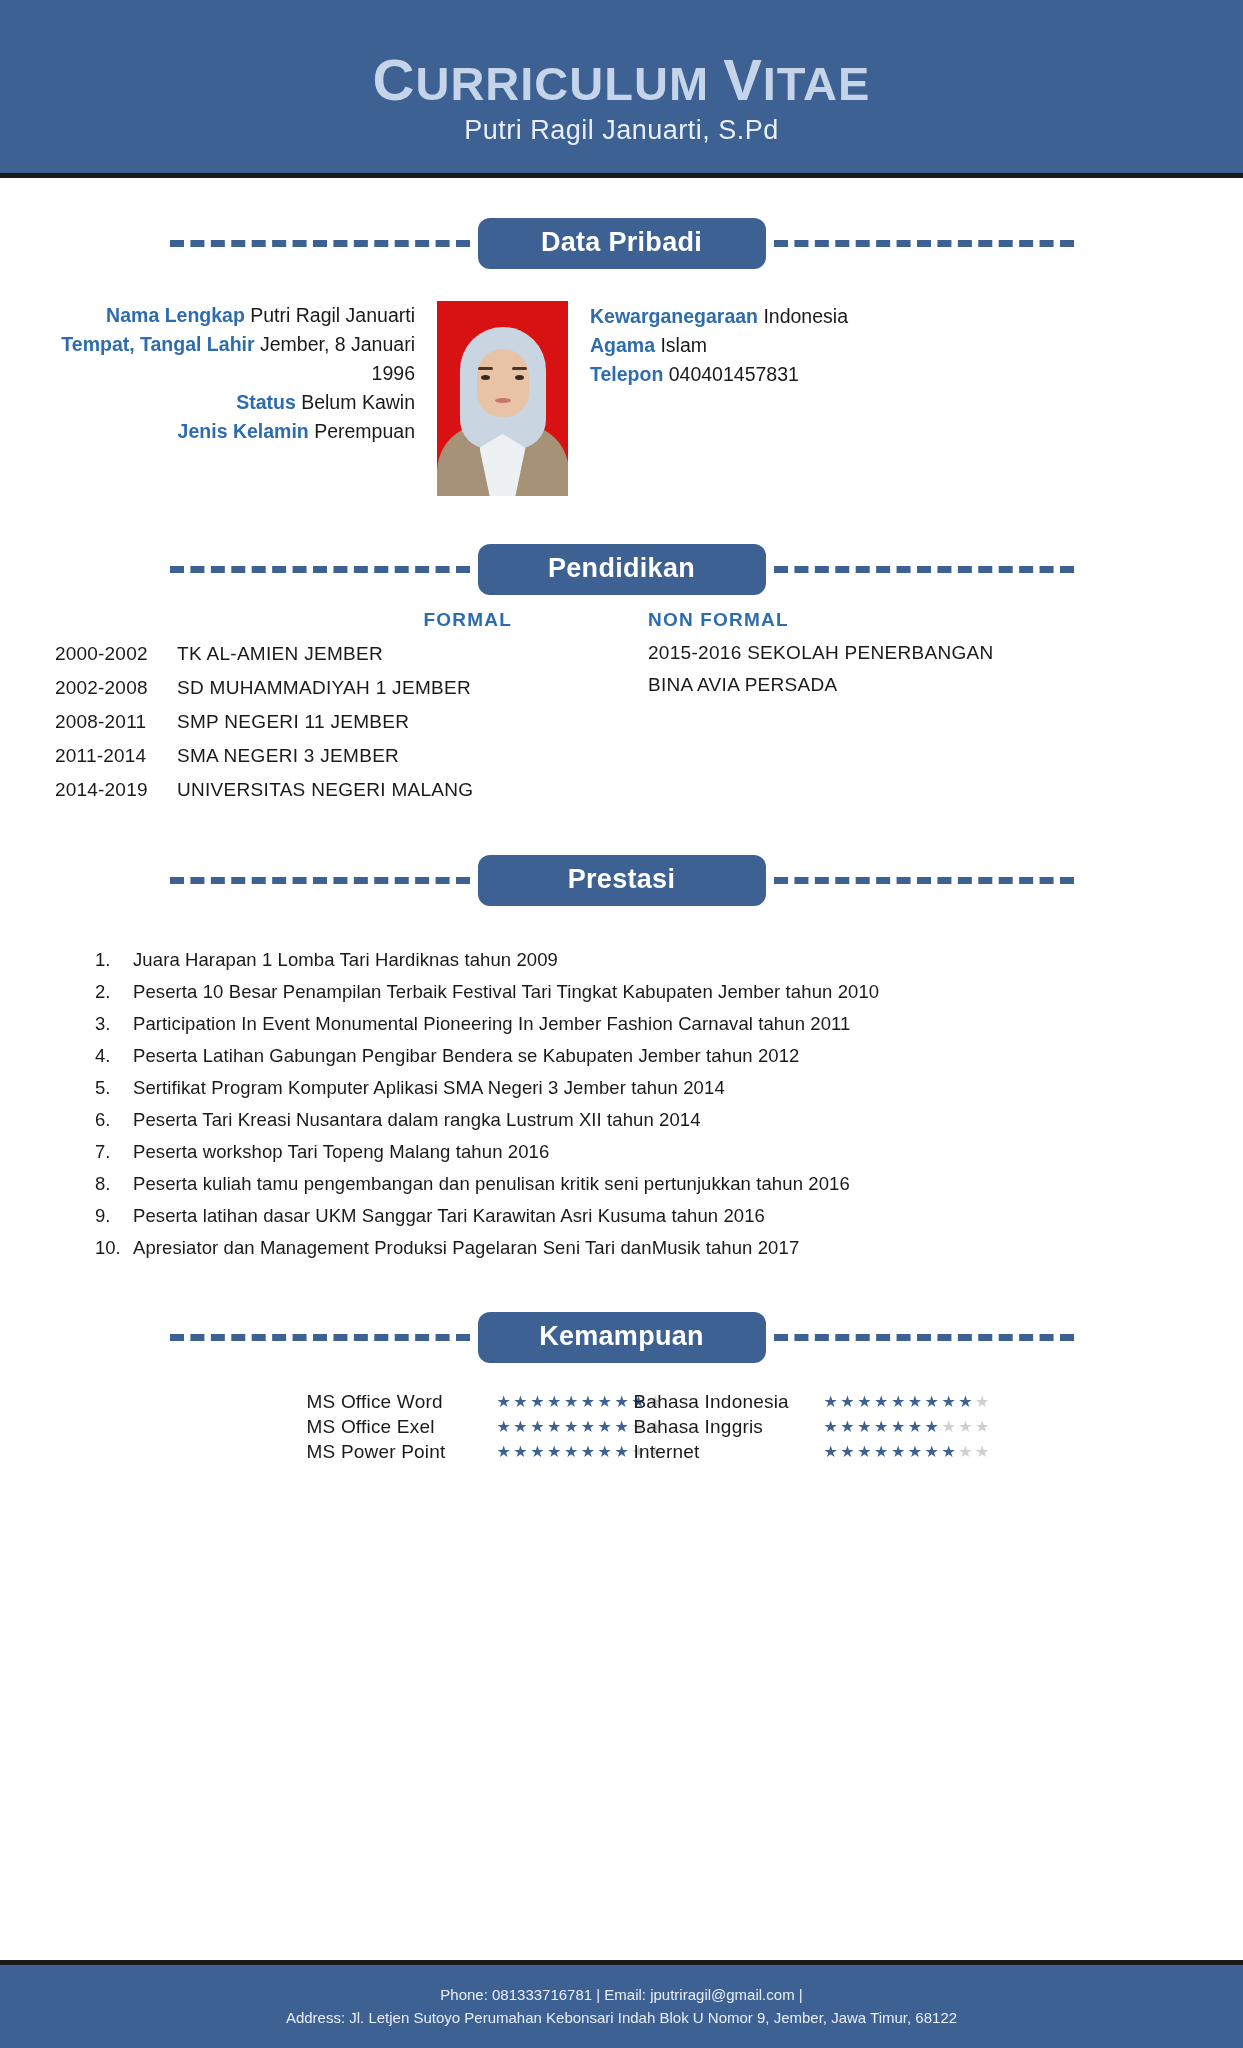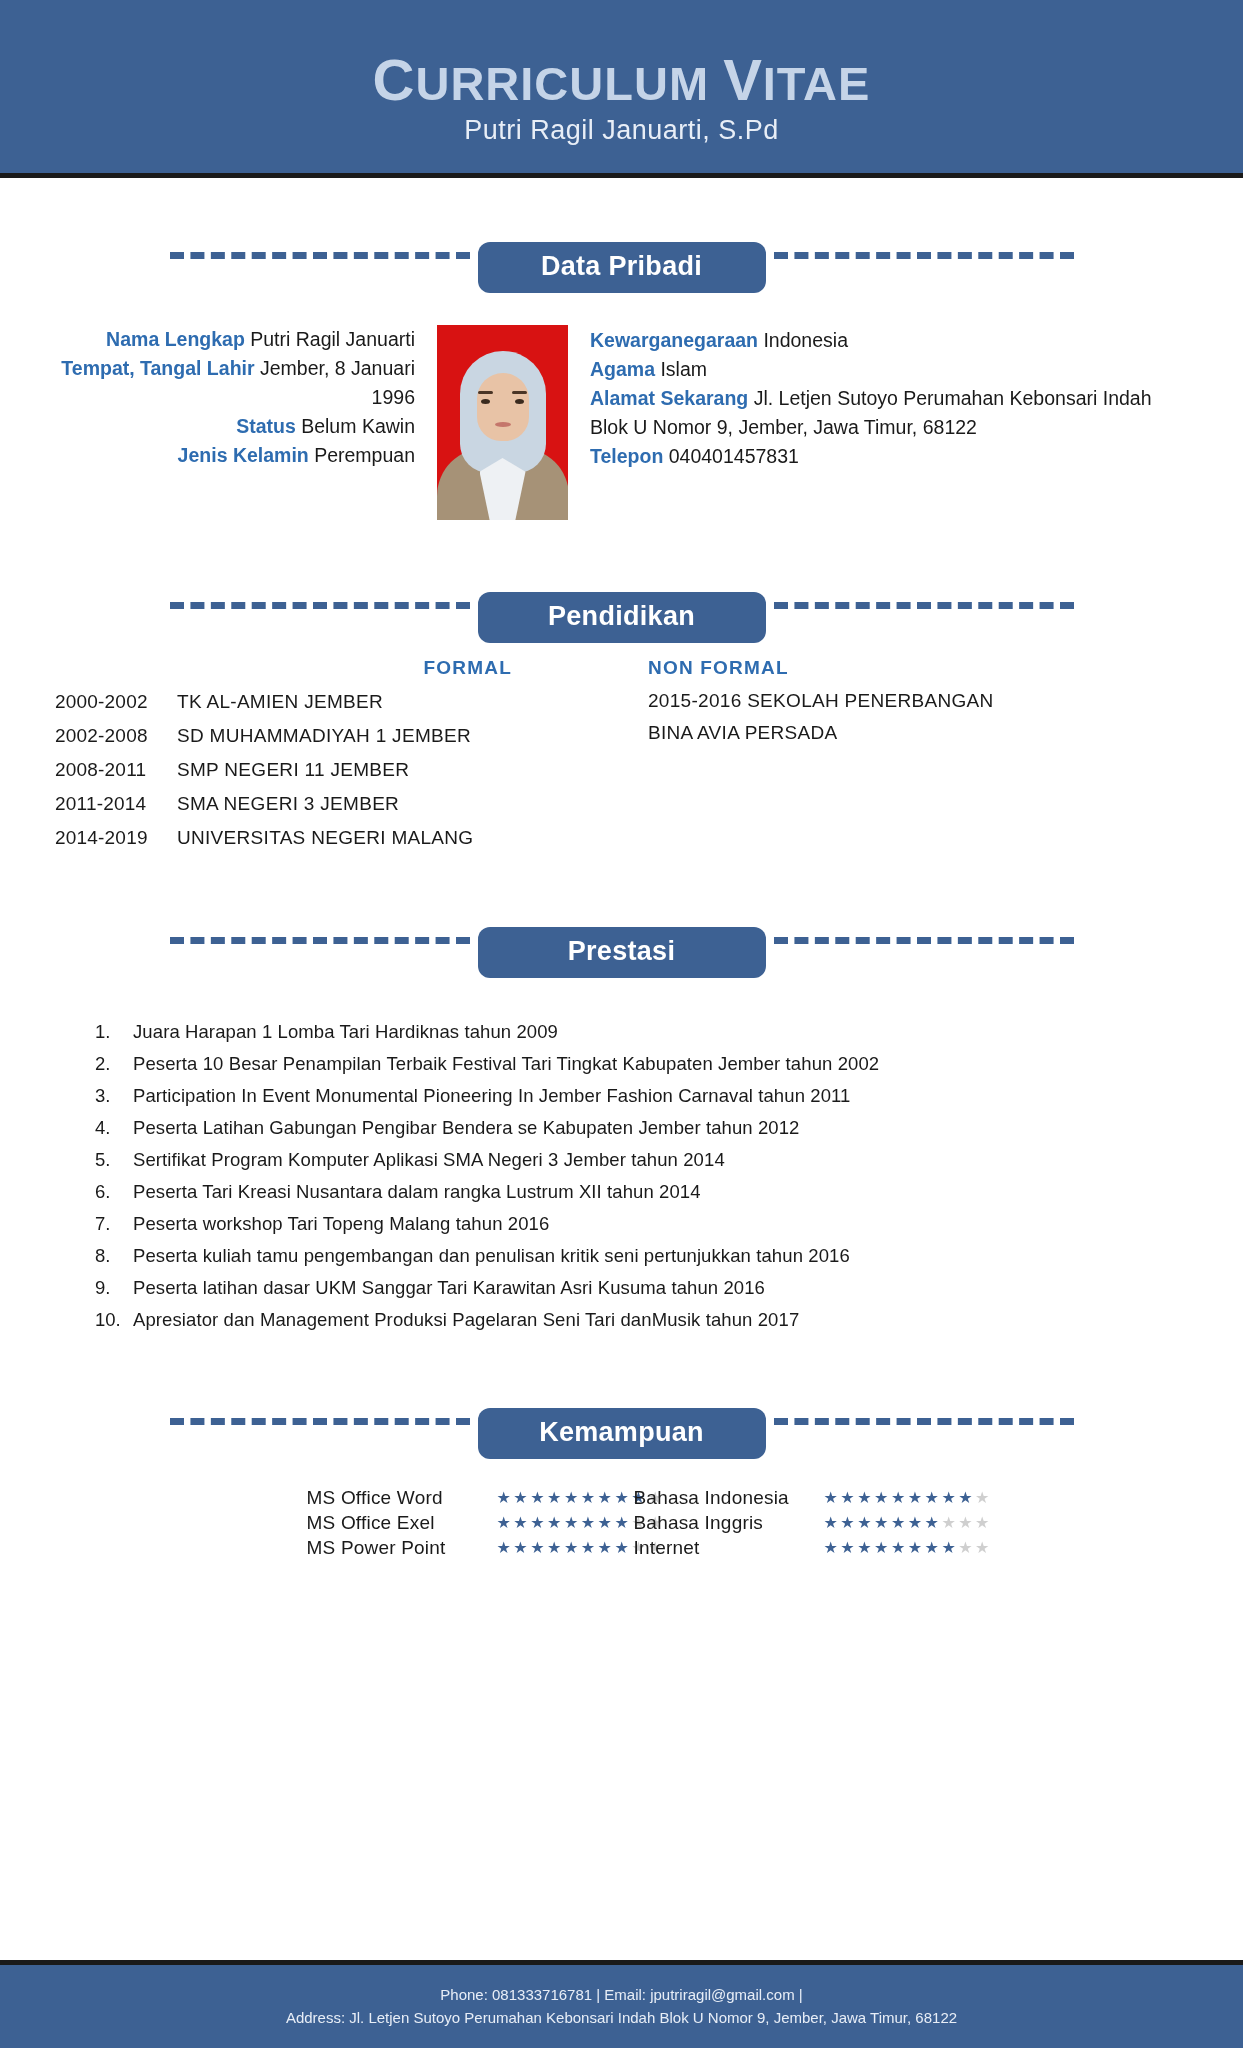--- a/index.html
+++ b/index.html
@@ -62,21 +62,20 @@
     background: #3d6193;
     color: #ffffff;
     font-size: 27px;
     font-weight: bold;
     border-radius: 12px;
     padding: 9px 0 11px 0;
     width: 288px;
     text-align: center;
     letter-spacing: 0.3px;
     flex: 0 0 auto;
-    margin-top: 24px;
   }
 
   
   .pd-wrap {
     display: flex;
     padding: 32px 55px 0 55px;
     align-items: flex-start;
   }
   .pd-left {
     width: 360px;
@@ -274,24 +273,20 @@
   <div class="pd-right">
     <div>
       <span class="lbl">Kewarganegaraan</span>
       <span>Indonesia</span>
     </div>
     <div>
       <span class="lbl">Agama</span>
       <span>Islam</span>
     </div>
     <div>
-      <span class="lbl">Alamat Sekarang</span>
-      <span>Jl. Letjen Sutoyo Perumahan Kebonsari Indah Blok U Nomor 9, Jember, Jawa Timur, 68122</span>
-    </div>
-    <div>
       <span class="lbl">Telepon</span>
       <span>040401457831</span>
     </div>
   </div>
 </div>
 
 <div class="spacer-md"></div>
 
 <div class="section-head">
   <div class="dash-line left"></div>
@@ -339,21 +334,21 @@
   <div class="dash-line right"></div>
 </div>
 
 <div class="prestasi-list">
   <div class="prestasi-item">
     <span class="p-num">1.</span>
     <span class="p-text">Juara Harapan 1 Lomba Tari Hardiknas tahun 2009</span>
   </div>
   <div class="prestasi-item">
     <span class="p-num">2.</span>
-    <span class="p-text">Peserta 10 Besar Penampilan Terbaik Festival Tari Tingkat Kabupaten Jember tahun 2002</span>
+    <span class="p-text">Peserta 10 Besar Penampilan Terbaik Festival Tari Tingkat Kabupaten Jember tahun 2010</span>
   </div>
   <div class="prestasi-item">
     <span class="p-num">3.</span>
     <span class="p-text">Participation In Event Monumental Pioneering In Jember Fashion Carnaval tahun 2011</span>
   </div>
   <div class="prestasi-item">
     <span class="p-num">4.</span>
     <span class="p-text">Peserta Latihan Gabungan Pengibar Bendera se Kabupaten Jember tahun 2012</span>
   </div>
   <div class="prestasi-item">

